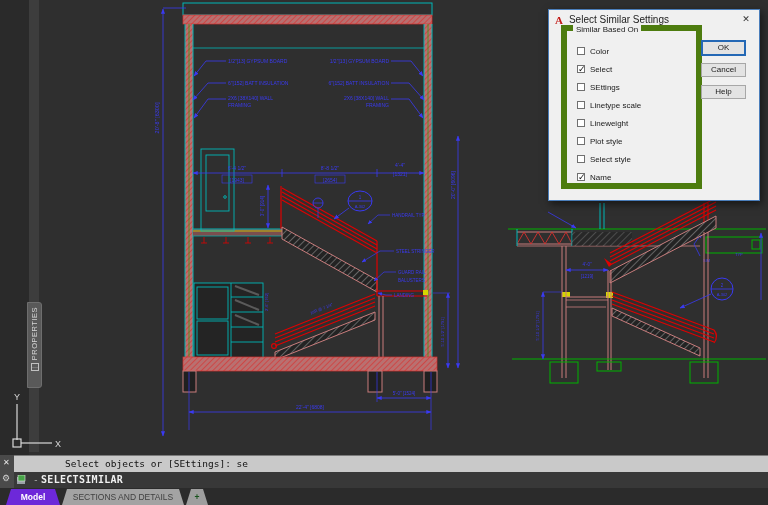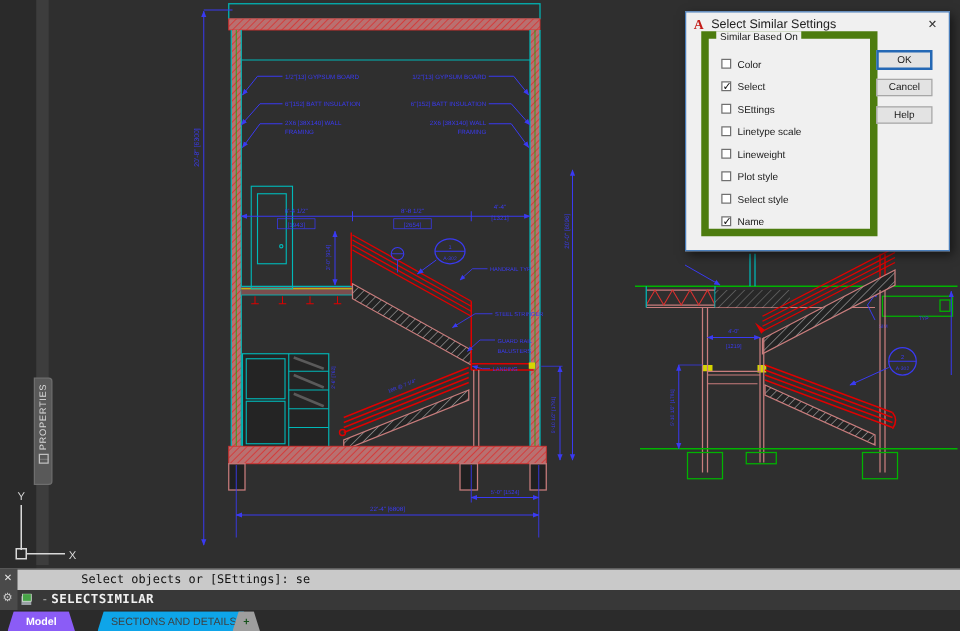--- a/index.html
+++ b/index.html
@@ -51,22 +51,22 @@
   .cmd-row { position:absolute; left:0; top:472px; width:768px; height:16px; background:#383838; }
   .cmd-icon { position:absolute; left:17px; top:3px; width:12px; height:10px; }
   .cmd-dash { position:absolute; left:33px; top:2px; color:#b5b5b5; font-family:"DejaVu Sans Mono",monospace; font-size:9.5px; }
   .cmd-text { position:absolute; left:41px; top:2px; color:#f0f0f0; font-weight:bold;
     font-family:"DejaVu Sans Mono",monospace; font-size:10px; letter-spacing:.3px; }
 
   
   .tabbar { position:absolute; left:0; top:488px; width:768px; height:17px; background:#2b2b2b; }
   .tab { position:absolute; top:1px; height:16px; font-size:8.5px; text-align:center; line-height:16px;
     clip-path:polygon(5px 0, calc(100% - 5px) 0, 100% 100%, 0 100%); cursor:pointer; }
-  .tab.model { left:6px; width:54px; background:#8b5cf6; color:#fff; font-weight:bold; }
-  .tab.layout { left:78px; width:122px; background:#0ea5e9; color:#3f3f3f; }
+  .tab.model { left:6px; width:54px; background:#6d28d9; color:#fff; font-weight:bold; }
+  .tab.layout { left:62px; width:122px; background:#a3a3a3; color:#3f3f3f; }
   .tab.add { left:186px; width:22px; background:#9e9e9e; color:#17531c; font-weight:bold; }
 </style>
 </head>
 <body>
 
 <div class="screen">
 
   <div class="left-margin"></div>
   <div class="palette-rail"></div>
 

